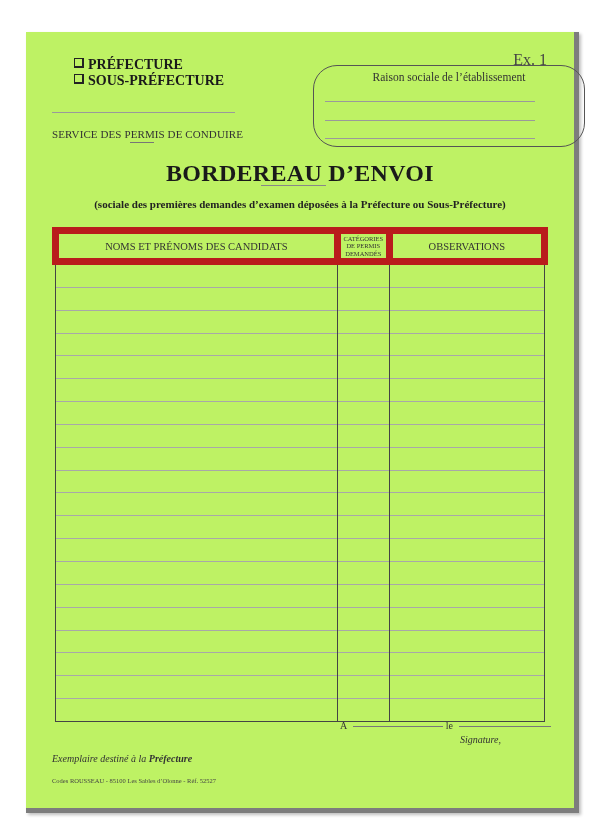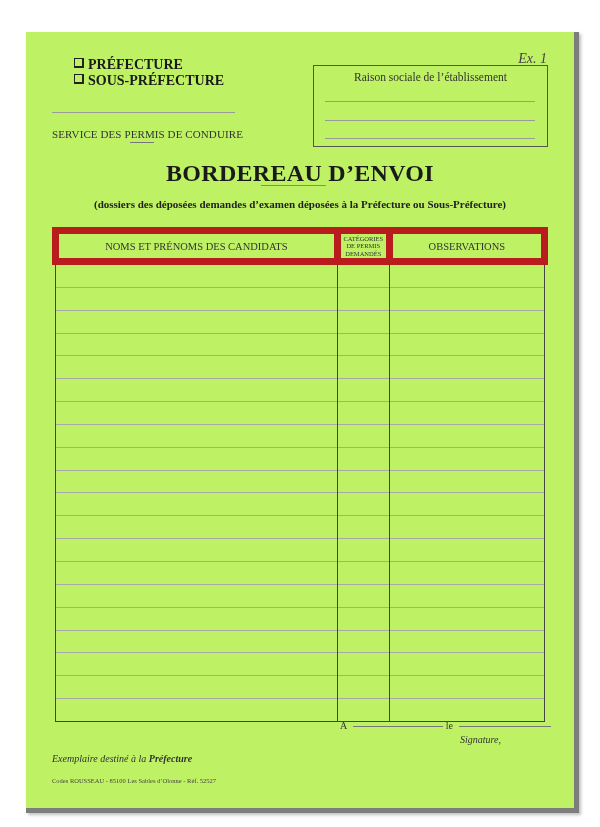--- a/index.html
+++ b/index.html
@@ -15,21 +15,21 @@
     box-shadow: 2px 2px 3px rgba(0,0,0,0.25);
   }
   .abs { position: absolute; }
   .checkitem { font-weight: bold; font-size: 14px; line-height: 16px; color: #1a1a1a; white-space: nowrap; }
   .checkbox {
     display: inline-block; width: 7px; height: 7px; border: 1.3px solid #222;
     border-width: 1px 2px 2px 1px; margin-right: 4px; vertical-align: 1px;
   }
   .hline { position: absolute; height: 0; border-top: 1px solid #9a9a9a; }
   .service { font-size: 11px; color: #333; letter-spacing: 0.1px; white-space: nowrap; }
-  .ex { font-style: italic; font-size: 14px; color: #444; }
+  .ex { font-size: 16px; color: #444; }
   .box { border: 1.5px solid #555; box-sizing: border-box; }
   .raison { font-size: 11.5px; color: #333; text-align: center; width: 100%; }
   .title { font-size: 24px; font-weight: bold; color: #1a1a1a; text-align: center; letter-spacing: 0.3px; }
   .subtitle { font-size: 11px; font-weight: bold; color: #222; text-align: center; white-space: nowrap; }
   table.grid {
     position: absolute; left: 26px; top: 195px; width: 496px;
     border-collapse: collapse; border: 1.5px solid #444;
   }
   table.grid th {
     height: 24px; font-weight: normal; color: #333; border: 7px solid #b91c1c;
@@ -58,30 +58,30 @@
   <div class="abs checkitem" style="left:48px; top:41px;">
     <span class="checkbox"></span><span>SOUS-PRÉFECTURE</span>
   </div>
 
   <div class="hline" style="left:26px; top:80px; width:183px;"></div>
   <div class="abs service" style="left:26px; top:96px;">SERVICE DES PERMIS DE CONDUIRE</div>
   <div class="hline" style="left:104px; top:110px; width:24px; border-top-color:#777;"></div>
 
   <div class="abs ex" style="right:27px; top:19px;">Ex. 1</div>
 
-  <div class="abs box" style="left:287px; top:33px; width:235px; height:82px;">
+  <div class="abs box" style="left:287px; top:33px; width:272px; height:82px;border-radius:24px;">
     <div class="abs raison" style="left:0; top:5px;">Raison sociale de l’établissement</div>
     <div class="hline" style="left:11px; top:35px; width:210px;"></div>
     <div class="hline" style="left:11px; top:54px; width:210px;"></div>
     <div class="hline" style="left:11px; top:72px; width:210px;"></div>
   </div>
 
   <div class="abs title" style="left:0; width:548px; top:128px;">BORDEREAU D’ENVOI</div>
   <div class="hline" style="left:235px; top:153px; width:65px; border-top-color:#888;"></div>
-  <div class="abs subtitle" style="left:0; width:548px; top:166px;">(dossiers des déposées demandes d’examen déposées à la Préfecture ou Sous-Préfecture)</div>
+  <div class="abs subtitle" style="left:0; width:548px; top:166px;">(sociale des premières demandes d’examen déposées à la Préfecture ou Sous-Préfecture)</div>
 
   <table class="grid">
     <colgroup>
       <col style="width:287px">
       <col style="width:52px">
       <col style="width:157px">
     </colgroup>
     <thead>
       <tr>
         <th>NOMS ET PRÉNOMS DES CANDIDATS</th>

